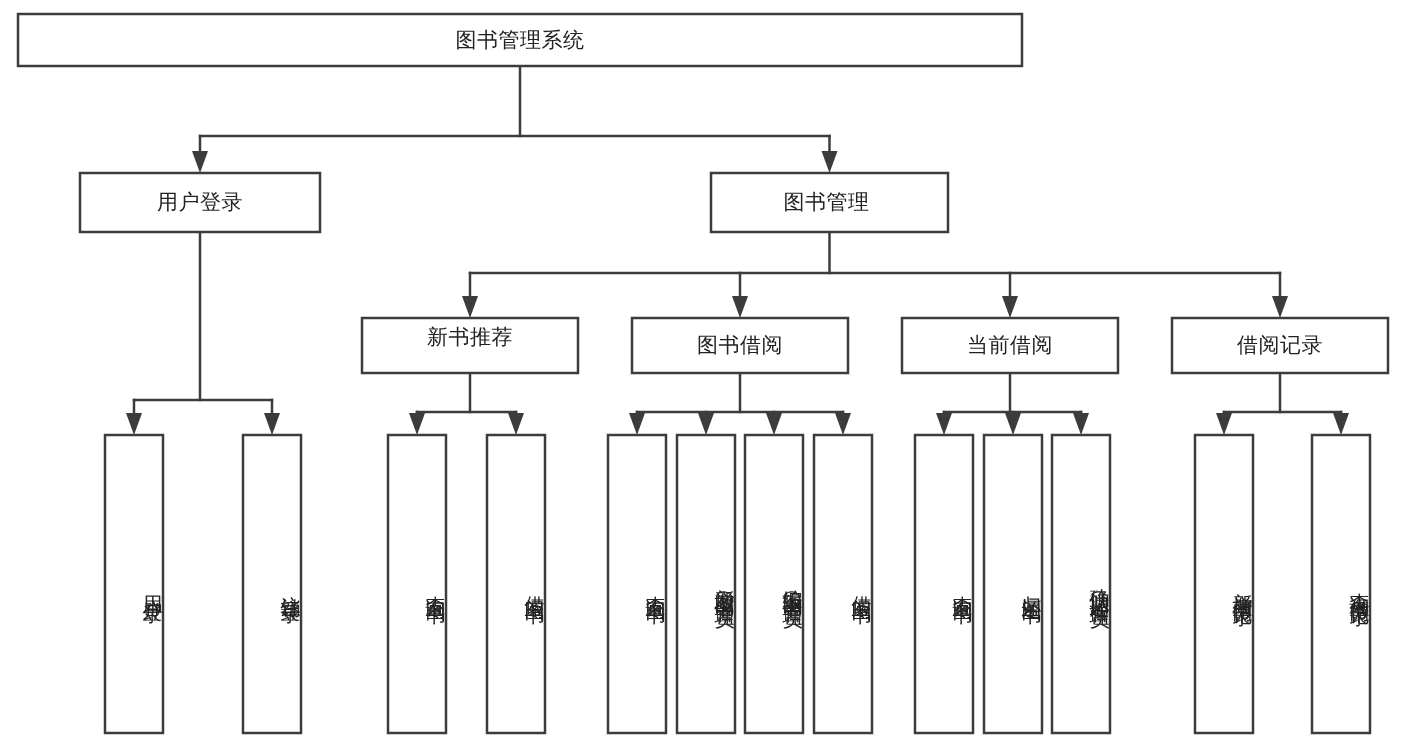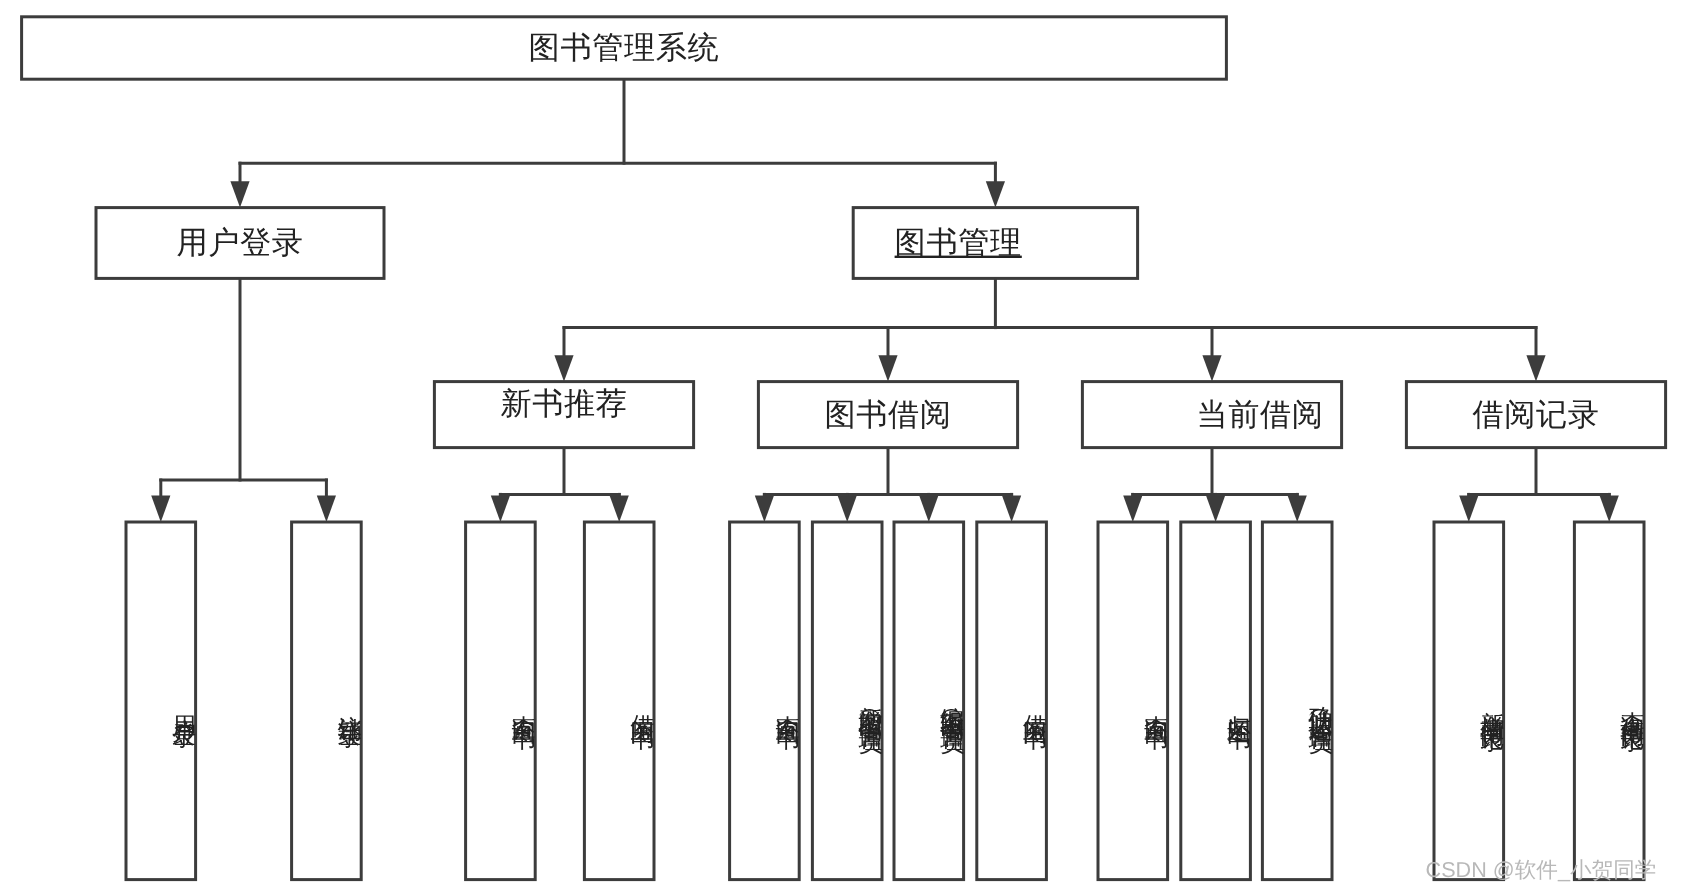--- a/index.html
+++ b/index.html
@@ -41,21 +41,21 @@
     fill: #3c3c3c;
     stroke: none;
   }
   .node-label {
     position: absolute;
     display: flex;
     align-items: center;
     justify-content: center;
     color: #222222;
     font-family: "Liberation Sans", "DejaVu Sans", sans-serif;
-    font-size: 26px;
+    font-size: 21px;
     line-height: 1.05;
     letter-spacing: 0.5px;
     white-space: nowrap;
     pointer-events: none;
     text-align: center;
   }
   .node-label.vertical {
     writing-mode: vertical-rl;
     text-orientation: upright;
     font-size: 20px;
@@ -153,33 +153,32 @@
         <rect x="915" y="435" width="58" height="298" class="node-box"></rect>
         <rect x="984" y="435" width="58" height="298" class="node-box"></rect>
         <rect x="1052" y="435" width="58" height="298" class="node-box"></rect>
         <rect x="1195" y="435" width="58" height="298" class="node-box"></rect>
         <rect x="1312" y="435" width="58" height="298" class="node-box"></rect>
       </g>
   </svg>
   <div id="labels-layer">
       <div class="node-label" style="left: 18px; top: 14px; width: 1004px; height: 52px;">图书管理系统</div>
       <div class="node-label" style="left: 80px; top: 173px; width: 240px; height: 59px;">用户登录</div>
-      <div class="node-label" style="left: 680px; top: 173px; width: 237px; height: 59px; text-decoration: underline;">图书管理</div>
+      <div class="node-label" style="left: 708px; top: 173px; width: 237px; height: 59px;">图书管理</div>
       <div class="node-label" style="left: 362px; top: 318px; width: 216px; height: 38px;">新书推荐</div>
       <div class="node-label" style="left: 632px; top: 318px; width: 216px; height: 55px; text-align: center;">图书借阅</div>
-      <div class="node-label" style="left: 902px; top: 318px; width: 216px; height: 55px; margin-left: 40px;">当前借阅</div>
+      <div class="node-label" style="left: 902px; top: 318px; width: 216px; height: 55px;">当前借阅</div>
       <div class="node-label" style="left: 1172px; top: 318px; width: 216px; height: 55px;">借阅记录</div>
       <div class="node-label vertical" style="left: 105px; top: 435px; width: 58px; height: 298px;">用户登录</div>
       <div class="node-label vertical" style="left: 243px; top: 435px; width: 58px; height: 298px;">注销登录</div>
       <div class="node-label vertical" style="left: 388px; top: 435px; width: 58px; height: 298px;">查询图书</div>
       <div class="node-label vertical" style="left: 487px; top: 435px; width: 58px; height: 298px;">借阅图书</div>
       <div class="node-label vertical" style="left: 608px; top: 435px; width: 58px; height: 298px;">查询图书</div>
       <div class="node-label vertical" style="left: 677px; top: 435px; width: 58px; height: 298px;">新增图书（管理员）</div>
       <div class="node-label vertical" style="left: 745px; top: 435px; width: 58px; height: 298px;">编辑图书（管理员）</div>
       <div class="node-label vertical" style="left: 814px; top: 435px; width: 58px; height: 298px;">借阅图书</div>
       <div class="node-label vertical" style="left: 915px; top: 435px; width: 58px; height: 298px;">查询图书</div>
       <div class="node-label vertical" style="left: 984px; top: 435px; width: 58px; height: 298px;">归还图书</div>
       <div class="node-label vertical" style="left: 1052px; top: 435px; width: 58px; height: 298px;">确认归还（管理员）</div>
       <div class="node-label vertical" style="left: 1195px; top: 435px; width: 58px; height: 298px;">新增借阅记录</div>
       <div class="node-label vertical" style="left: 1312px; top: 435px; width: 58px; height: 298px;">查询借阅记录</div>
     </div>
-  <div class="watermark">CSDN @软件_小贺同学</div>
 </div>
 
 </body></html>

